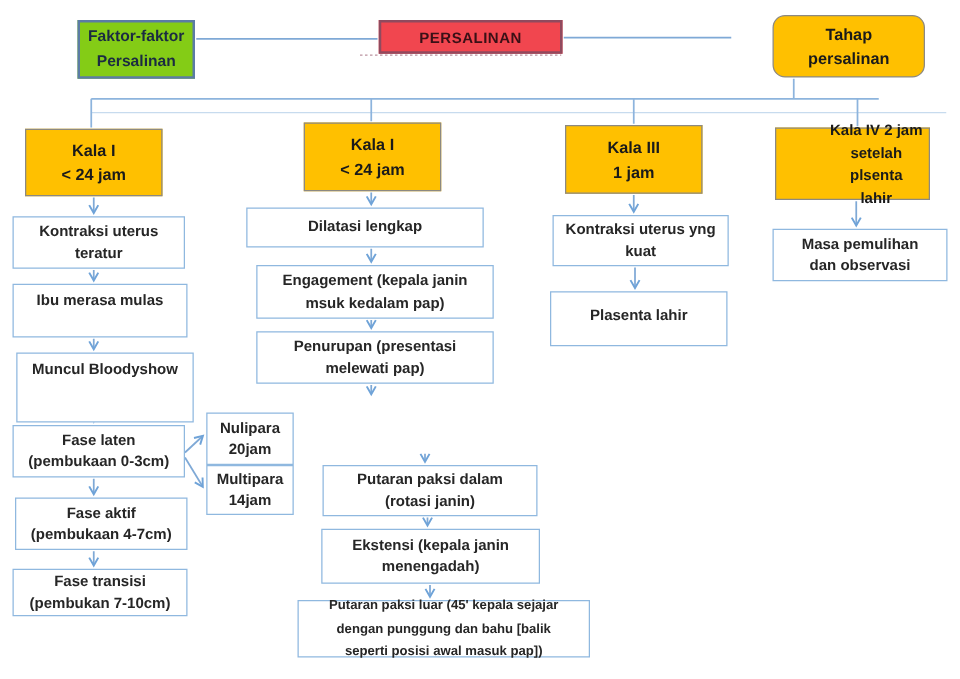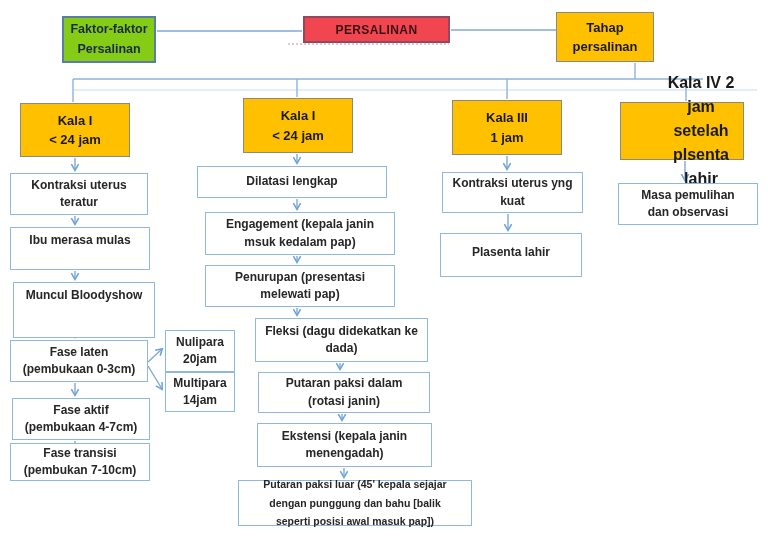--- a/index.html
+++ b/index.html
@@ -11,38 +11,38 @@
   .node{
     position:absolute;box-sizing:border-box;
     display:flex;align-items:center;justify-content:center;
     text-align:center;font-weight:bold;font-size:12px;line-height:1.45;
     color:#262626;background:#ffffff;border:1.6px solid #8fb8df;
   }
   .node span{white-space:pre-line;display:block;width:100%;}
   .yellow{background:#FFC000;border:1.5px solid #8c8982;color:#1a1a1a;font-size:13px;line-height:1.5;}
   .blue{background:#84cc16;border:2px solid #5b7ca5;color:#1b2b42;font-size:12.5px;line-height:1.55;}
   .red{background:#f1464f;border:2px solid #904a5e;color:#3a1016;font-size:12px;letter-spacing:.4px;line-height:1;}
-  .mid{font-size:16px;line-height:1.5;padding-left:38px;}
+  .mid{font-size:12px;line-height:1.5;padding-left:38px;}
   .small{font-size:10.5px;line-height:1.75;}
   .top-align{align-items:flex-start;padding-top:4px;}
 
   
   .p-faktor{left:62px;top:16px;width:94px;height:47px;}
   .p-persalinan{left:303px;top:16px;width:147px;height:27px;}
-  .p-tahap{left:556px;top:12px;width:98px;height:50px;}
+  .p-tahap{left:618px;top:12px;width:122px;height:50px;border-radius:10px;}
   .p-kala1a{left:20px;top:103px;width:110px;height:54px;}
   .p-kala1b{left:243px;top:98px;width:110px;height:55px;}
   .p-kala3{left:452px;top:100px;width:110px;height:55px;}
   .p-kala4{left:620px;top:102px;width:124px;height:58px;}
   .p-kontraksi-teratur{left:10px;top:173px;width:138px;height:42px;}
   .p-ibu-mulas{left:10px;top:227px;width:140px;height:43px;}
   .p-bloodyshow{left:13px;top:282px;width:142px;height:56px;}
   .p-fase-laten{left:10px;top:340px;width:138px;height:42px;}
   .p-fase-aktif{left:12px;top:398px;width:138px;height:42px;}
-  .p-fase-transisi{left:10px;top:443px;width:140px;height:38px;}
+  .p-fase-transisi{left:10px;top:455px;width:140px;height:38px;}
   .p-nulipara{left:165px;top:330px;width:70px;height:42px;}
   .p-multipara{left:165px;top:372px;width:70px;height:40px;}
   .p-dilatasi{left:197px;top:166px;width:190px;height:32px;}
   .p-engagement{left:205px;top:212px;width:190px;height:43px;}
   .p-penurupan{left:205px;top:265px;width:190px;height:42px;}
   .p-fleksi{left:255px;top:318px;width:173px;height:44px;}
   .p-putaran-dalam{left:258px;top:372px;width:172px;height:41px;}
   .p-ekstensi{left:257px;top:423px;width:175px;height:44px;}
   .p-putaran-luar{left:238px;top:480px;width:234px;height:46px;}
   .p-kontraksi-kuat{left:442px;top:172px;width:141px;height:41px;}
@@ -165,24 +165,20 @@
     <span>Dilatasi lengkap</span>
   </div>
   <div class="node p-penurupan">
     <span>Penurupan (presentasi
 melewati pap)</span>
   </div>
   <div class="node p-engagement">
     <span>Engagement (kepala janin
 msuk kedalam pap)</span>
   </div>
-  <div class="node p-fleksi">
-    <span>Fleksi (dagu didekatkan ke
-dada)</span>
-  </div>
   <div class="node p-putaran-dalam">
     <span>Putaran paksi dalam
 (rotasi janin)</span>
   </div>
   <div class="node p-ekstensi">
     <span>Ekstensi (kepala janin
 menengadah)</span>
   </div>
   <div class="node small p-putaran-luar">
     <span>Putaran paksi luar (45' kepala sejajar

